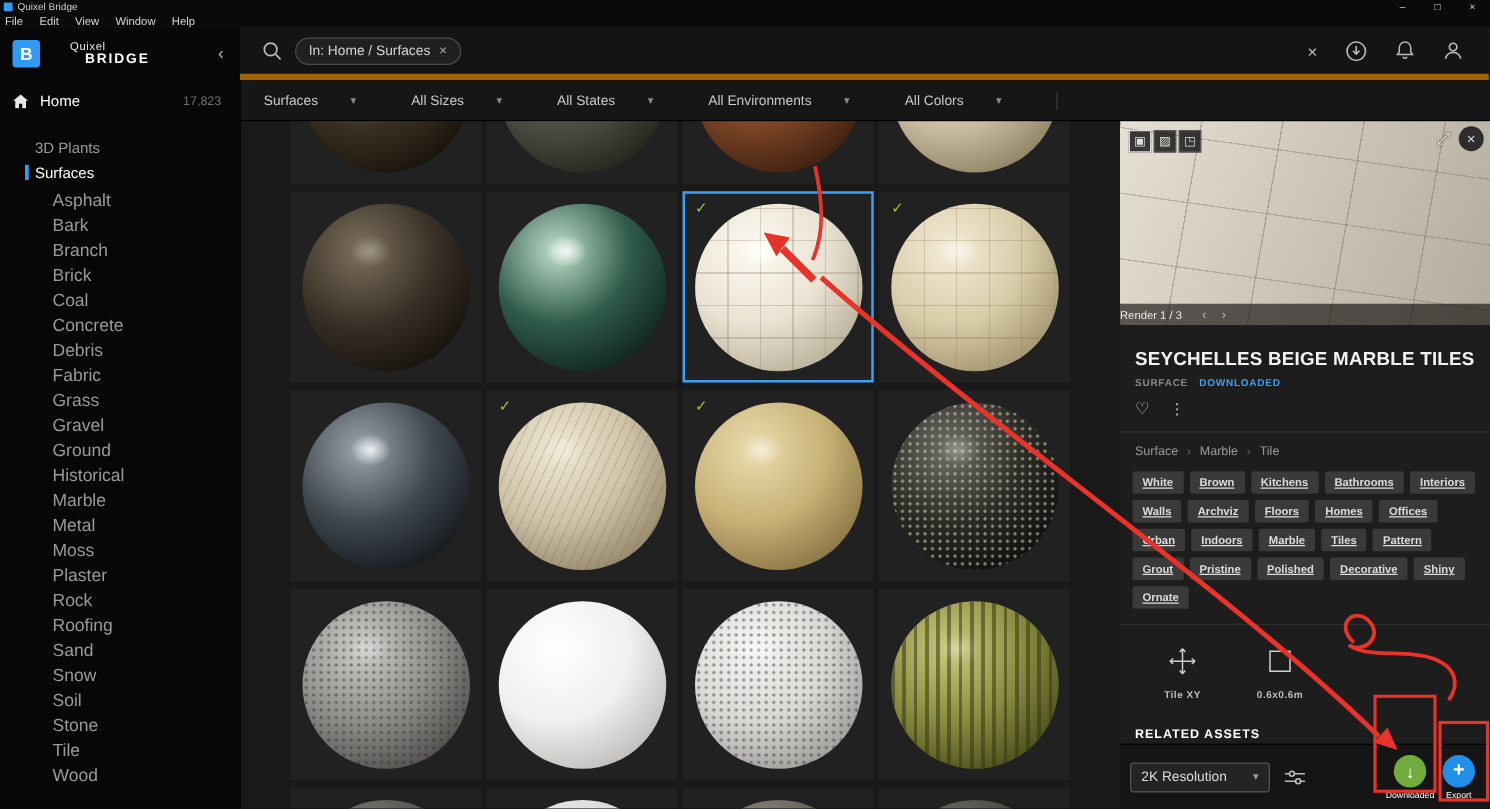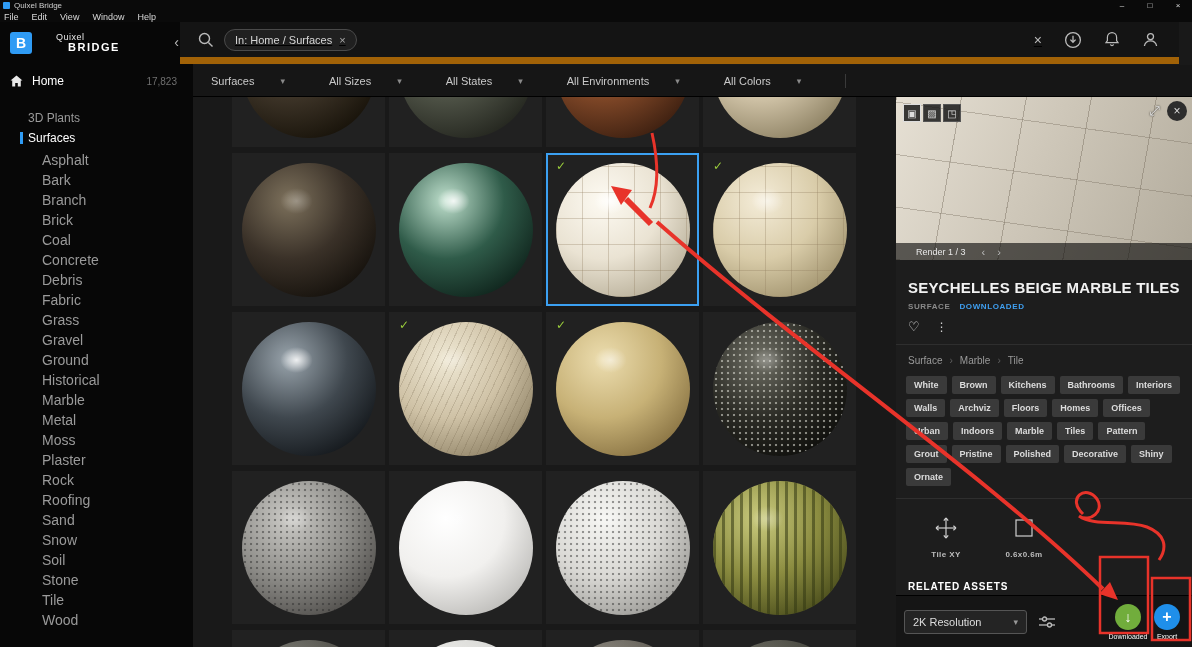--- a/index.html
+++ b/index.html
@@ -31,22 +31,22 @@
   .home-icon { margin-right:9px; display:inline-flex; }
   .cat-list { margin-top:14px; }
   .cat { height:20px; display:flex; align-items:center; padding-left:28px; font-size:12px; color:#9a9a9a;
     position:relative; cursor:pointer; }
   .cat.selected { color:#fff; }
   .cat.selected::before { content:""; position:absolute; left:20px; top:4px; width:3px; height:12px; background:#2f9bf4; }
   .subcat-list { margin-top:2px; }
   .subcat { height:20px; line-height:20px; padding-left:42px; font-size:14px; color:#9a9a9a; cursor:pointer; }
 
   
-  .topbar { position:absolute; left:180px; top:22px; width:999px; height:42px; background:#141414;
-    border-bottom:7px solid #a16207; display:flex; align-items:center;text-decoration:underline; }
+  .topbar { position:absolute; left:192px; top:22px; width:999px; height:42px; background:#141414;
+    border-bottom:5px solid #a16207; display:flex; align-items:center; }
   .search-icon { margin-left:18px; display:inline-flex; }
   .chip { margin-left:10px; display:flex; align-items:center; gap:7px; border:1px solid #4a4a4a; background:#202020;
     border-radius:12px; height:22px; padding:0 10px; color:#d5d5d5; font-size:11px; }
   .chip .x { color:#aaa; font-size:11px; cursor:pointer; }
   .topbar-right { margin-left:auto; display:flex; align-items:center; gap:22px; margin-right:20px; }
   .clear-x { color:#bbb; font-size:14px; cursor:pointer; }
   .tb-ico { display:inline-flex; cursor:pointer; }
 
   
   .filterbar { position:absolute; left:193px; top:65px; width:999px; height:32px; background:#161616;
@@ -82,42 +82,42 @@
       linear-gradient(115deg, #e6e0d4 0%, #cfc8ba 45%, #b3ac9d 100%); }
   .pv-tools { position:absolute; left:7px; top:7px; display:flex; gap:2px; }
   .pv-tool { width:18px; height:18px; background:rgba(25,25,25,.85); border:1px solid #555; color:#ddd;
     font-size:10px; display:flex; align-items:center; justify-content:center; cursor:pointer; }
   .pv-tool.active { border-color:#ddd; }
   .pv-fullscreen { position:absolute; right:32px; top:6px; color:#222; background:rgba(30,30,30,.0); font-size:13px;
     cursor:pointer; color:#e9e9e9; text-shadow:0 0 2px #000; }
   .pv-close { position:absolute; right:5px; top:4px; width:20px; height:20px; border-radius:50%; background:#2d2d2d;
     color:#ddd; font-size:12px; display:flex; align-items:center; justify-content:center; cursor:pointer; }
   .renderbar { position:absolute; left:0; bottom:0; width:296px; height:17px; background:rgba(8,8,8,.62);
-    display:flex; align-items:center; padding:0 20px; font-size:9px; color:#e8e8e8; }
+    display:flex; align-items:center; padding:0 0; font-size:9px; color:#e8e8e8; }
   .rb-arrows { margin-left:16px; display:flex; gap:12px; color:#bbb; font-size:11px; }
   .rb-arrows span { cursor:pointer; }
   .d-title { margin:19px 12px 0; font-size:15px; font-weight:bold; color:#f2f2f2; letter-spacing:.2px; }
   .d-sub { margin:6px 12px 0; display:flex; gap:9px; font-size:8px; font-weight:bold; letter-spacing:.6px; }
   .d-type { color:#8a8a8a; }
   .d-status { color:#3f9ff0; }
   .d-actions { margin:8px 12px 0; display:flex; gap:16px; align-items:center; }
   .heart { color:#cfcfcf; font-size:13px; cursor:pointer; }
   .kebab { color:#cfcfcf; font-size:12px; cursor:pointer; }
   .divider { border-top:1px solid #2e2e2e; margin:10px 0; }
   .d-crumbs { margin:0 12px; font-size:10px; color:#9a9a9a; display:flex; gap:7px; align-items:center; }
   .d-crumbs .sep { color:#5f5f5f; }
-  .d-tags { margin:10px 10px 12px; display:flex; flex-wrap:wrap; gap:5px; }
+  .d-tags { margin:10px 10px 12px; display:flex; flex-wrap:wrap; gap:5px;text-decoration:underline; }
   .tag { background:#3a3a3a; color:#dcdcdc; font-size:9px; font-weight:bold; padding:4px 8px; border-radius:2px; cursor:pointer; }
   .d-specs { margin:16px 0 0; display:flex; gap:22px; padding-left:22px; }
   .spec-block { width:56px; display:flex; flex-direction:column; align-items:center; gap:9px; }
   .spec-lbl { font-size:8px; font-weight:bold; color:#bdbdbd; letter-spacing:.4px; }
   .d-related { margin:22px 12px 0; font-size:10px; font-weight:bold; letter-spacing:.8px; color:#fff; }
   .d-bottom { position:absolute; left:0; bottom:0; width:296px; height:52px; background:#151515;
     border-top:1px solid #000; display:flex; align-items:center; padding:0 8px; }
-  .res-select { width:123px; height:24px; border:1px solid #555; border-radius:3px; background:#242424;
+  .res-select { width:112px; height:24px; border:1px solid #555; border-radius:3px; background:#242424;
     display:flex; align-items:center; padding:0 8px; font-size:11px; color:#ddd; cursor:pointer; }
   .res-select .chev { margin-left:auto; color:#999; font-size:9px; }
   .sliders { margin-left:12px; display:inline-flex; cursor:pointer; }
   .spacer { flex:1; }
   .dl-wrap,.ex-wrap { display:flex; flex-direction:column; align-items:center; }
   .dl-wrap { width:44px; }
   .ex-wrap { width:34px; }
   .dl-btn { width:26px; height:26px; border-radius:50%; background:#71ad3c; border:none; color:#fff;
     font-size:14px; font-weight:bold; cursor:pointer; line-height:1; }
   .ex-btn { width:26px; height:26px; border-radius:50%; background:#1f8fea; border:none; color:#fff;

